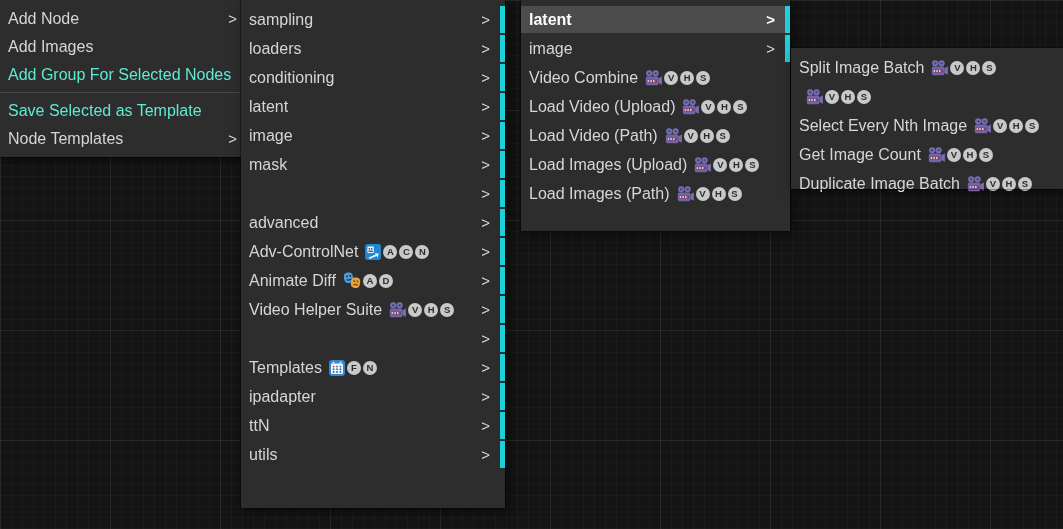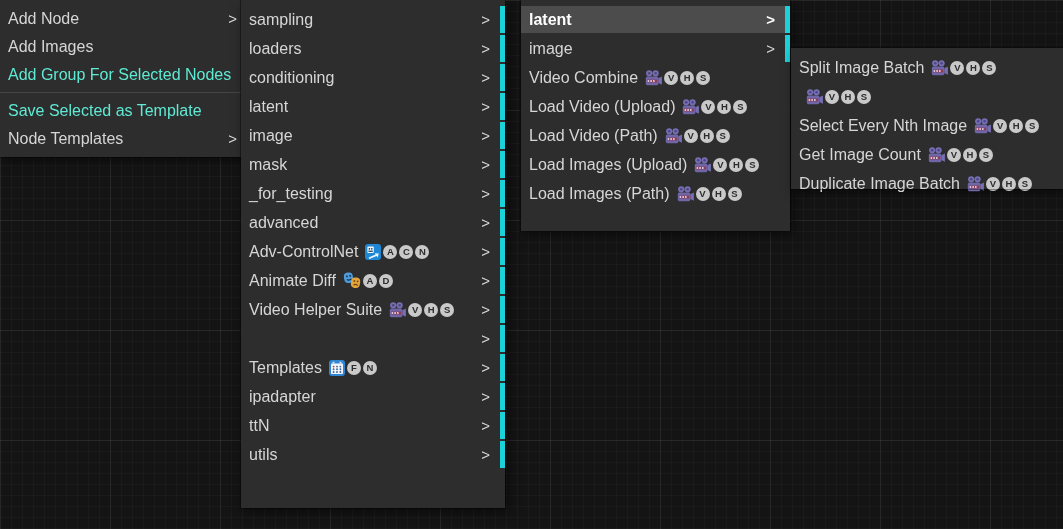--- a/index.html
+++ b/index.html
@@ -76,21 +76,20 @@
       </div>
       <div class="entry has-submenu">
         <span class="label">image</span>
         <span class="arrow">&gt;</span>
       </div>
       <div class="entry has-submenu">
         <span class="label">mask</span>
         <span class="arrow">&gt;</span>
       </div>
       <div class="entry has-submenu">
-        <span class="label">_for_testing</span>
         <span class="arrow">&gt;</span>
       </div>
       <div class="entry has-submenu">
         <span class="label">advanced</span>
         <span class="arrow">&gt;</span>
       </div>
       <div class="entry has-submenu">
         <span class="label">Adv-ControlNet</span>
         <span class="icon">
           <svg width="16" height="16" viewBox="0 0 16 16">

